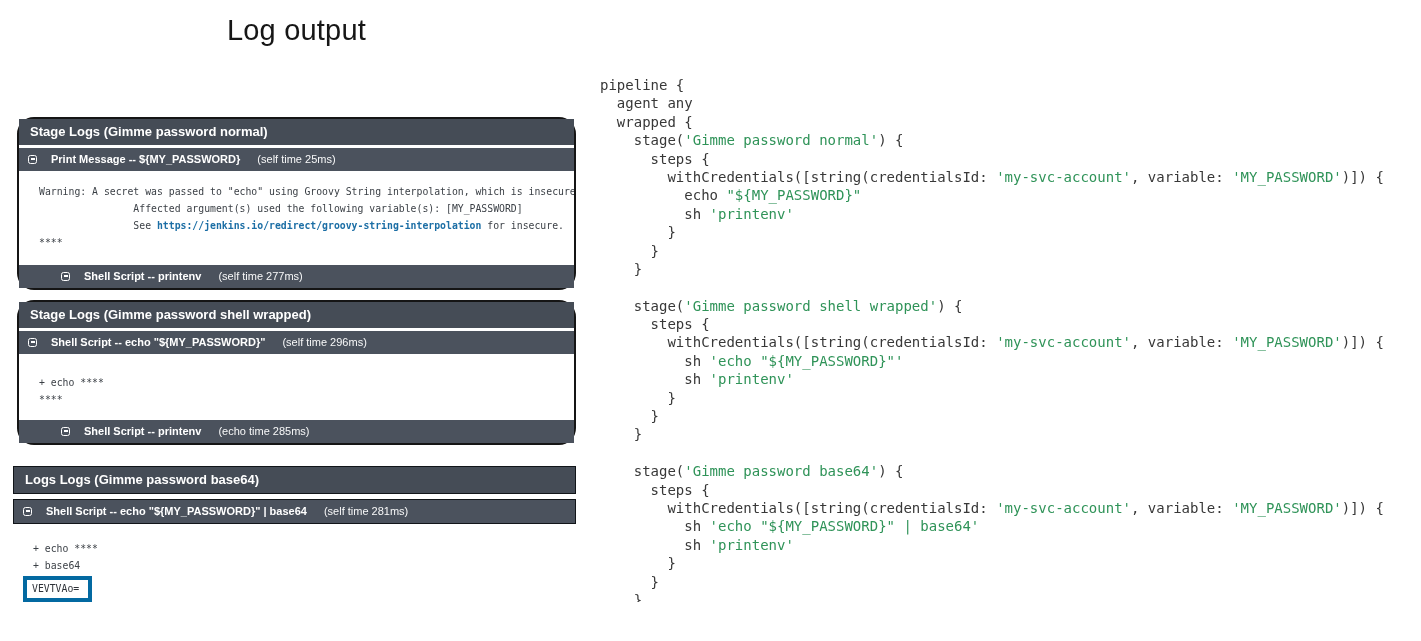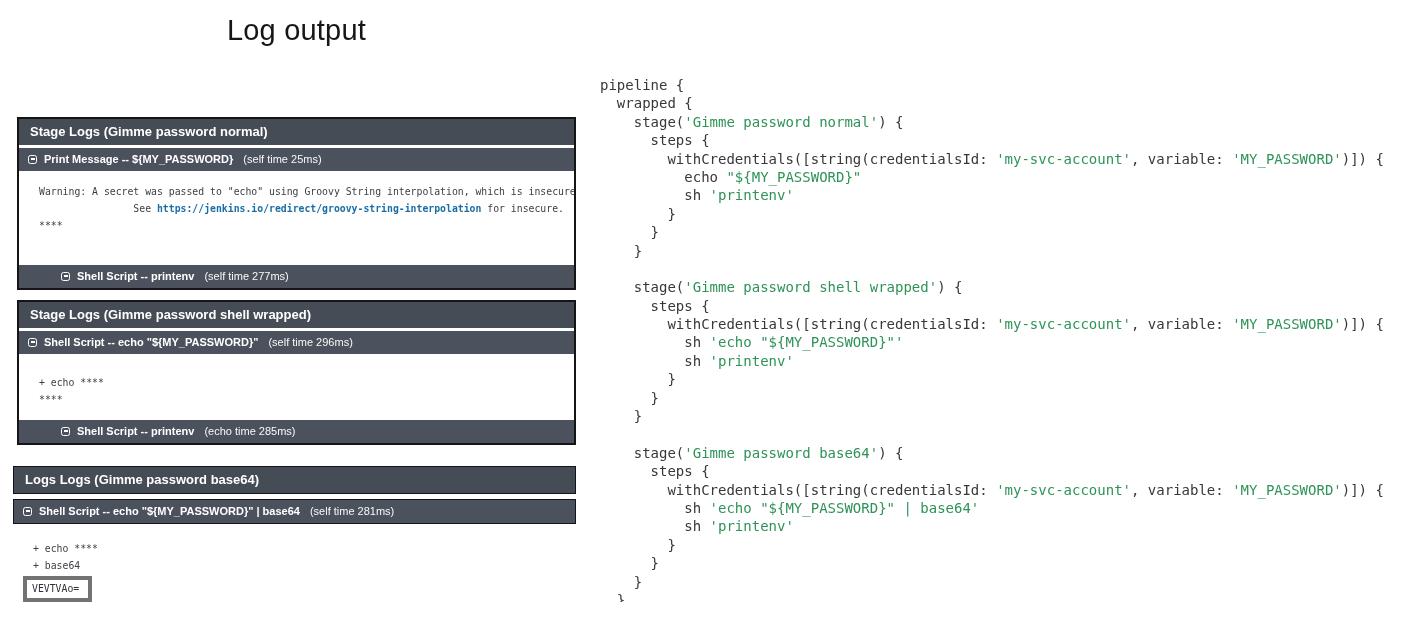--- a/index.html
+++ b/index.html
@@ -9,35 +9,35 @@
     overflow:hidden; font-family:"Liberation Sans", sans-serif;
   }
 
   
   .col-title { position:absolute; top:14px; text-align:center; font-size:29px;
                font-weight:400; color:#161616; letter-spacing:0.2px; }
   .title-left  { left:17px;  width:559px; }
   .title-right { left:598px; width:810px; }
 
   
-  .panel { position:absolute; display:flex; flex-direction:column; background:#fff; }
+  .panel { position:absolute; display:flex; flex-direction:column; background:#fff;border-radius:17px; }
   .panel.bordered { border:2px solid #151515; }
   .p1 { left:17px; top:117px; width:559px; height:173px; }
   .p2 { left:17px; top:300px; width:559px; height:145px; }
   .p3 { left:13px; top:466px; width:563px; height:166px; }
 
   .panel-header {
     background:#454c56; color:#fff; font-weight:bold; font-size:13px;
     padding:5px 11px 6px 11px; flex:none;
   }
   .p3 .panel-header { border:1px solid #111519; }
 
   .step-bar {
     background:#4b525d; color:#fff; font-size:11px; margin-top:3px;
-    padding:5px 9px 6px 9px; display:flex; align-items:center; gap:7px;
+    padding:5px 9px 6px 9px; display:flex; align-items:center; gap:14px;
     cursor:pointer; flex:none;
   }
   .step-bar .lbl  { font-weight:bold; white-space:pre; }
   .step-bar .time { font-weight:normal; white-space:pre; opacity:.96; }
   .step-bar.footer { margin-top:0;padding-left:42px; }
   .p3 .step-bar { border:1px solid #111519; }
   .p3 .step-bar.footer { margin-top:3px; }
   .p3 .step-bar.top { margin-top:5px; }
 
   .collapse-icon { width:9px; height:9px; border:1.5px solid #fff; border-radius:2.5px;
@@ -47,21 +47,21 @@
 
   .panel-body {
     flex:1 1 auto; background:#fff; overflow:hidden;
     font-family:"DejaVu Sans Mono", monospace; font-size:9.8px; line-height:17px;
     color:#3a3f45; padding:12px 4px 0 20px;
   }
   .p2 .panel-body { padding-top:20px; }
   .p3 .panel-body { padding-top:16px; }
   .log-line { white-space:pre; }
   .log-link { color:#1b6ea5; font-weight:bold; text-decoration:none; cursor:pointer;margin-top:18px; }
-  .hl { display:inline-block; border:4px solid #737373; padding:0 9px 1px 5px;
+  .hl { display:inline-block; border:4px solid #0369a1; padding:0 9px 1px 5px;
         margin-left:-10px; margin-top:2px; color:#2e3238; }
 
   
   .code {
     position:absolute; left:600px; top:76px;
     font-family:"DejaVu Sans Mono", monospace; font-size:14px; line-height:18.4px;
     color:#383838;
   }
   .code-line { white-space:pre; height:18.4px; }
   .code .str { color:#2f9358; }
@@ -75,20 +75,21 @@
   <div id="panels">
       <section class="panel p1 bordered">
         <div class="panel-header">Stage Logs (Gimme password normal)</div>
         <div class="step-bar top">
           <span class="collapse-icon"></span>
           <span class="lbl">Print Message -- ${MY_PASSWORD}</span>
           <span class="time"> (self time 25ms)</span>
         </div>
         <div class="panel-body">
           <div class="log-line"><span>Warning: A secret was passed to "echo" using Groovy String interpolation, which is insecure.</span></div>
+          <div class="log-line"><span>                Affected argument(s) used the following variable(s): [MY_PASSWORD]</span></div>
           <div class="log-line"><span>                See </span><a class="log-link">https://jenkins.io/redirect/groovy-string-interpolation</a><span> for insecure.</span></div>
           <div class="log-line"><span>****</span></div>
         </div>
         <div class="step-bar footer">
           <span class="collapse-icon"></span>
           <span class="lbl">Shell Script -- printenv</span>
           <span class="time"> (self time 277ms)</span>
         </div>
       </section>
       <section class="panel p2 bordered">
@@ -123,20 +124,21 @@
         <div class="step-bar footer">
           <span class="collapse-icon"></span>
           <span class="lbl">Shell Script -- printenv</span>
           <span class="time"> (self time 274ms)</span>
         </div>
       </section>
     </div>
 
   <div class="code" id="code">
       <div class="code-line"><span>pipeline {</span></div>
+      <div class="code-line"><span>  agent any</span></div>
       <div class="code-line"><span>  wrapped {</span></div>
       <div class="code-line"><span>    stage(</span><span class="str">'Gimme password normal'</span><span>) {</span></div>
       <div class="code-line"><span>      steps {</span></div>
       <div class="code-line"><span>        withCredentials([string(credentialsId: </span><span class="str">'my-svc-account'</span><span>, variable: </span><span class="str">'MY_PASSWORD'</span><span>)]) {</span></div>
       <div class="code-line"><span>          echo </span><span class="str">"${MY_PASSWORD}"</span></div>
       <div class="code-line"><span>          sh </span><span class="str">'printenv'</span></div>
       <div class="code-line"><span>        }</span></div>
       <div class="code-line"><span>      }</span></div>
       <div class="code-line"><span>    }</span></div>
       <div class="code-line"><span></span></div>

